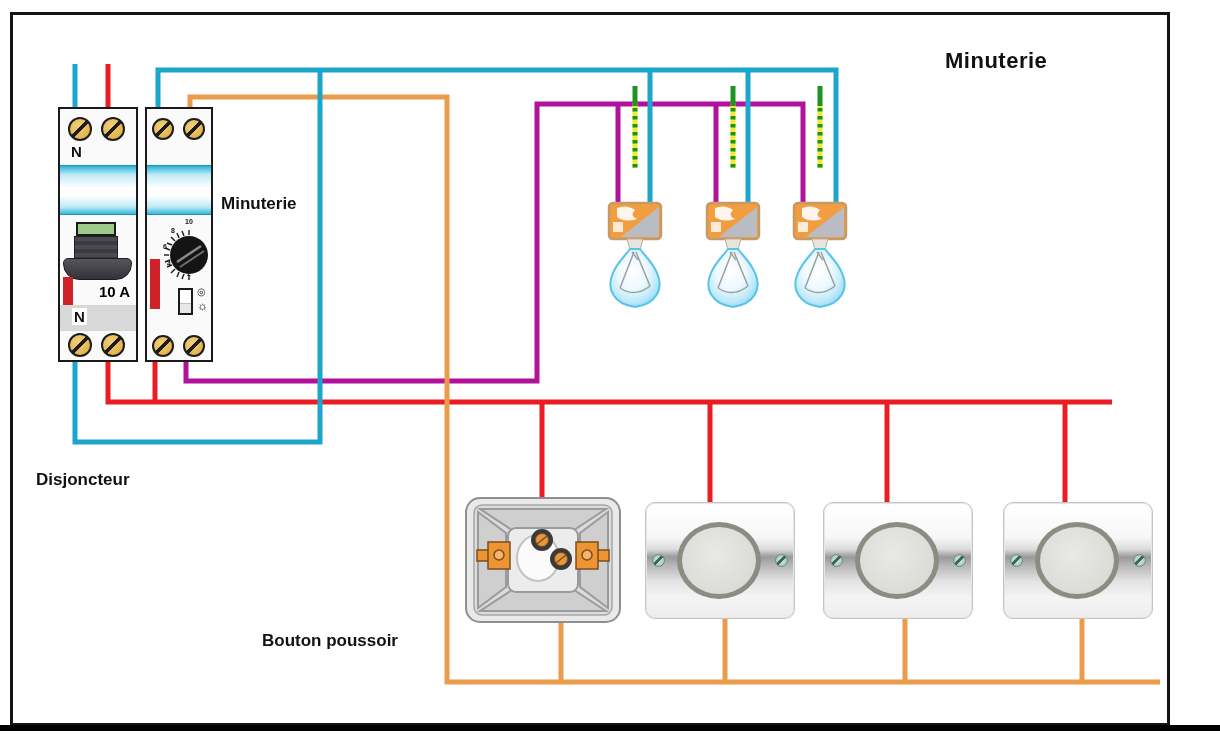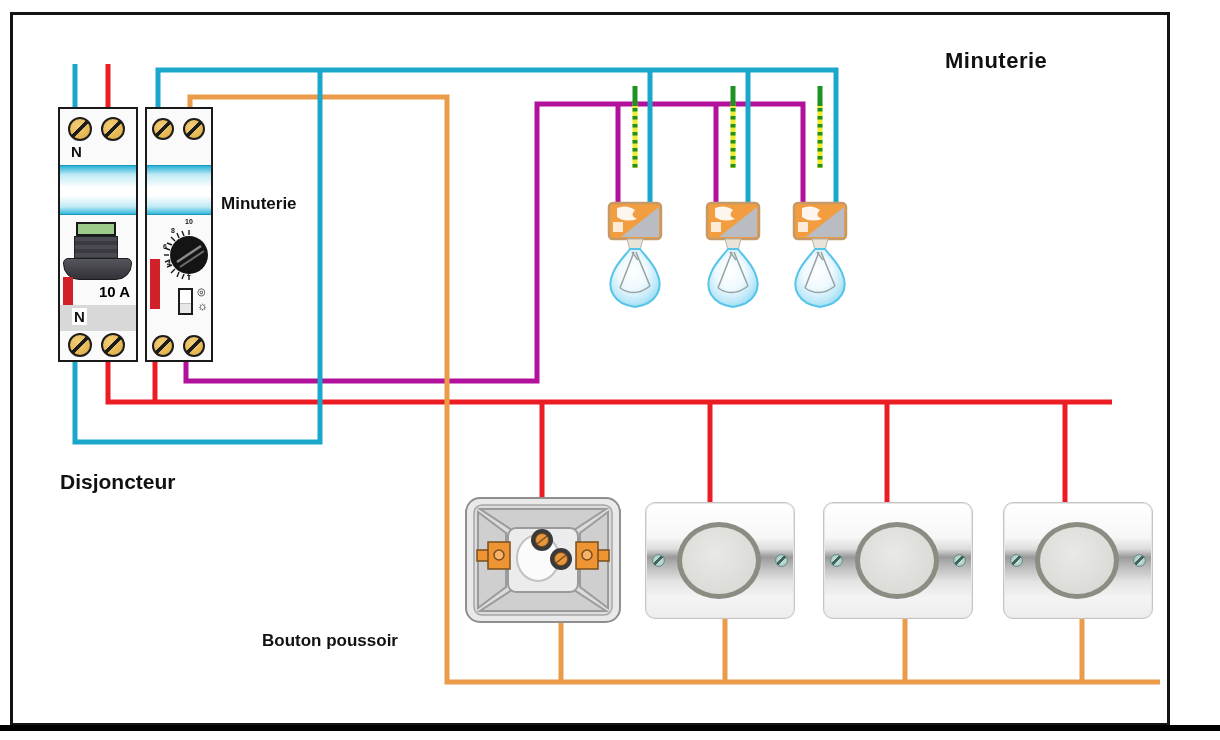--- a/index.html
+++ b/index.html
@@ -6,21 +6,21 @@
   body { background:#fff; font-family:"Liberation Sans", sans-serif; }
   #stage { position:relative; width:1220px; height:740px; background:#ffffff; overflow:hidden; }
   #frame { position:absolute; left:10px; top:12px; width:1160px; height:714px;
            border:3px solid #141414; }
   #bottom-bar { position:absolute; left:0; top:725px; width:1220px; height:6px; background:#000; }
   svg.layer { position:absolute; left:0; top:0; }
 
   .lbl { position:absolute; color:#111; font-weight:600; white-space:nowrap; }
   #title-minuterie   { left:945px; top:48px;  font-size:22px; letter-spacing:0.5px; }
   #lbl-timer-module  { left:221px; top:194px; font-size:17px; }
-  #lbl-breaker       { left:60px;  top:470px; font-size:21px; }
+  #lbl-breaker       { left:36px;  top:470px; font-size:17px; }
   #lbl-push-button   { left:262px; top:631px; font-size:17px;text-align:right; }
 
   
   .module { position:absolute; background:#fafafa; border:2px solid #1a1a1a; }
   #breaker { left:58px;  top:107px; width:80px; height:255px; }
   #timer   { left:145px; top:107px; width:68px; height:255px; }
   .screw { position:absolute; border-radius:50%; border:2px solid #1c1c1c;
            background:
              linear-gradient(135deg, transparent 44%, #1c1c1c 44%, #1c1c1c 56%, transparent 56%),
              radial-gradient(circle at 40% 35%, #f3cf7a, #dca93c); }

